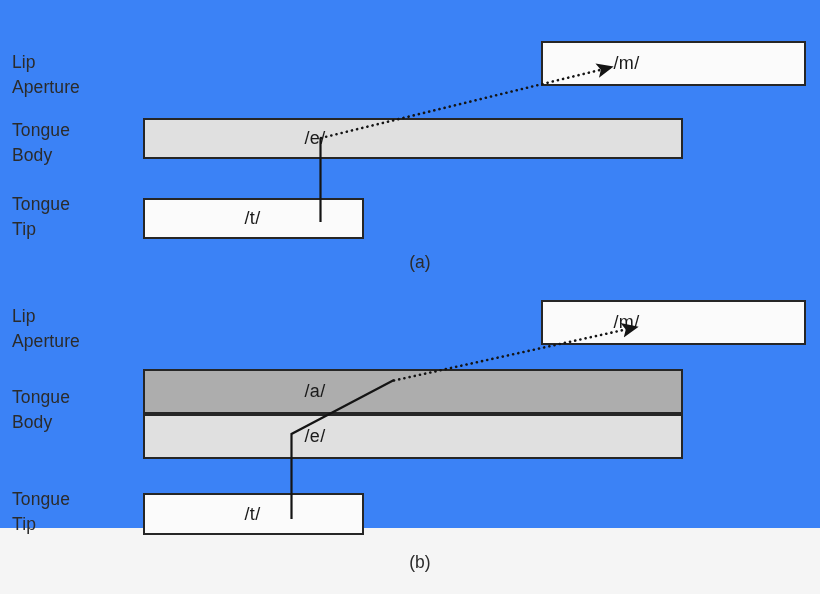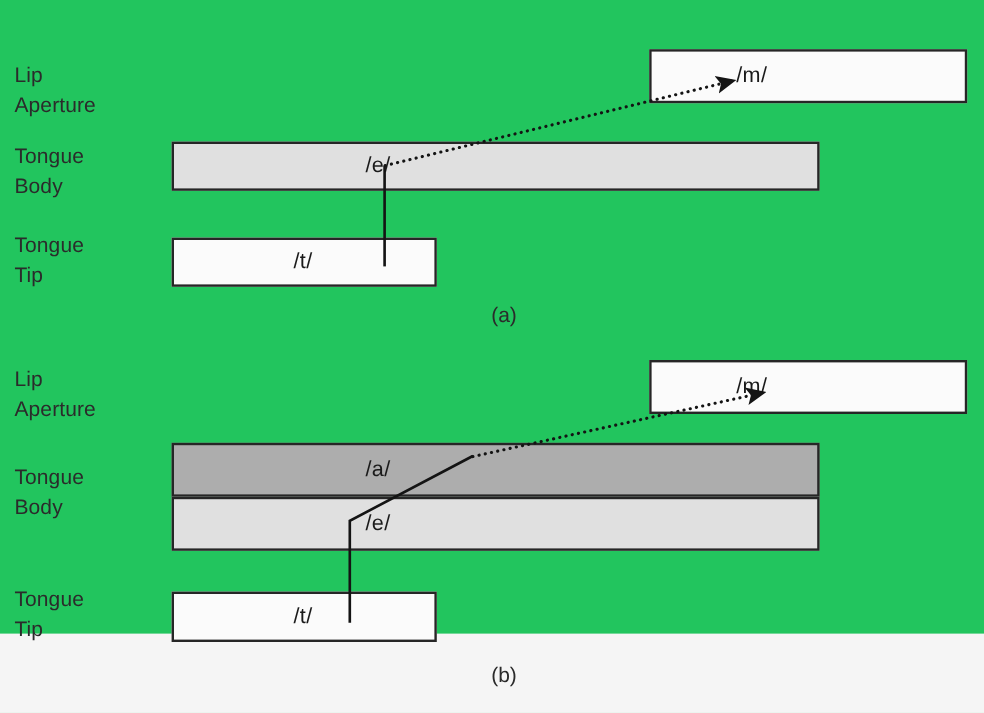--- a/index.html
+++ b/index.html
@@ -11,21 +11,21 @@
     width: 820px;
     height: 594px;
     overflow: hidden;
     font-family: "Liberation Sans", sans-serif;
     color: #262626;
   }
   #diagram-root {
     position: relative;
     width: 820px;
     height: 528px;
-    background: #22c55e;
+    background: #3b82f6;
   }
   .svg-layer {
     position: absolute;
     left: 0;
     top: 0;
     width: 820px;
     height: 594px;
   }
   .tier-label {
     position: absolute;

